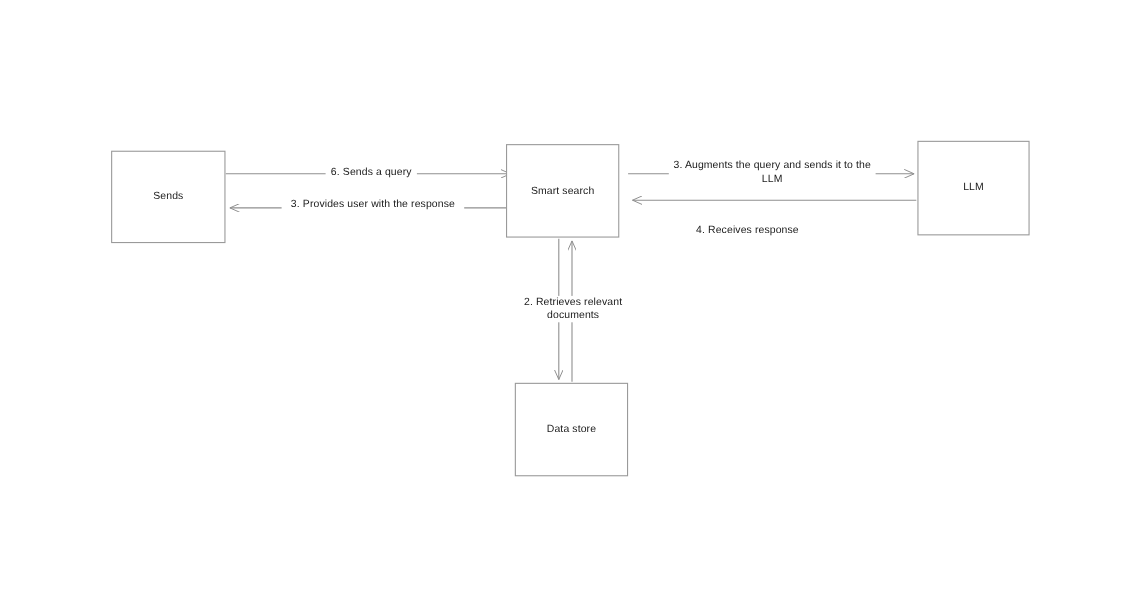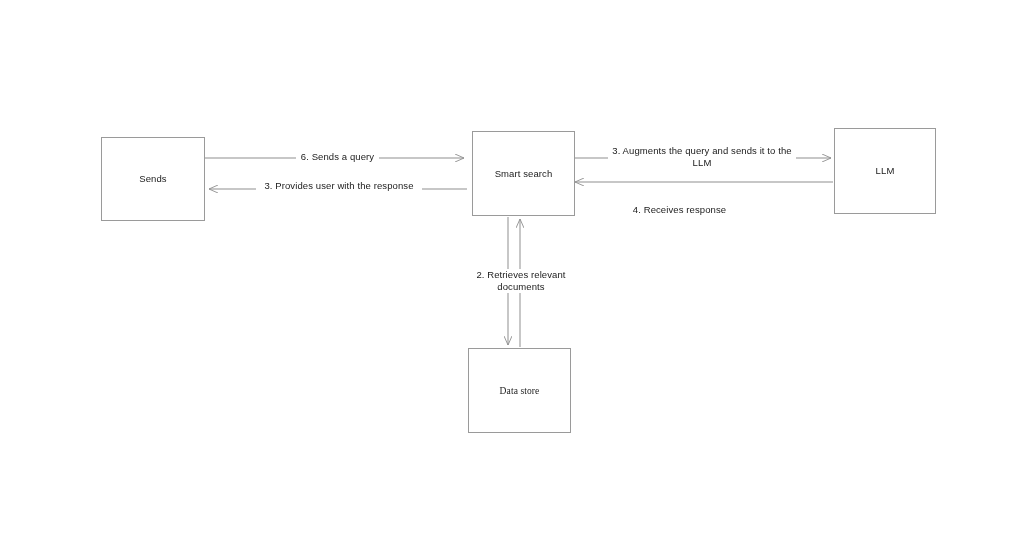--- a/index.html
+++ b/index.html
@@ -102,29 +102,29 @@
 
     <g>
       <line x1="520" y1="347" x2="520" y2="219" stroke="#8f8f8f" stroke-width="1" marker-end="url(#ah-up)"></line>
     </g>
   </svg>
 
   <div class="node" style="left:101px; top:137px; width:104px; height:84px;">
     <span class="node-label">Sends</span>
   </div>
 
-  <div class="node" style="left:472px; top:131px; width:103px; height:85px;">
+  <div class="node" style="left:460px; top:131px; width:103px; height:85px;">
     <span class="node-label">Smart search</span>
   </div>
 
   <div class="node" style="left:834px; top:128px; width:102px; height:86px;justify-content:center;">
     <span class="node-label">LLM</span>
   </div>
 
-  <div class="node" style="left:468px; top:348px; width:103px; height:85px;font-family:Liberation Serif, serif;">
+  <div class="node" style="left:468px; top:348px; width:103px; height:85px;">
     <span class="node-label">Data store</span>
   </div>
 
   <div class="edge-label" style="left:296px; top:151px; width:81px;">6. Sends a query</div>
 
   <div class="edge-label" style="left:256px; top:180px; width:164px;">3. Provides user with the response</div>
 
   <div class="edge-label two-line" style="left:608px; top:145px; width:186px;">3. Augments the query and sends it to the LLM</div>
 
   <div class="edge-label" style="left:627px; top:176px; width:103px;margin-top:28px;">4. Receives response</div>

